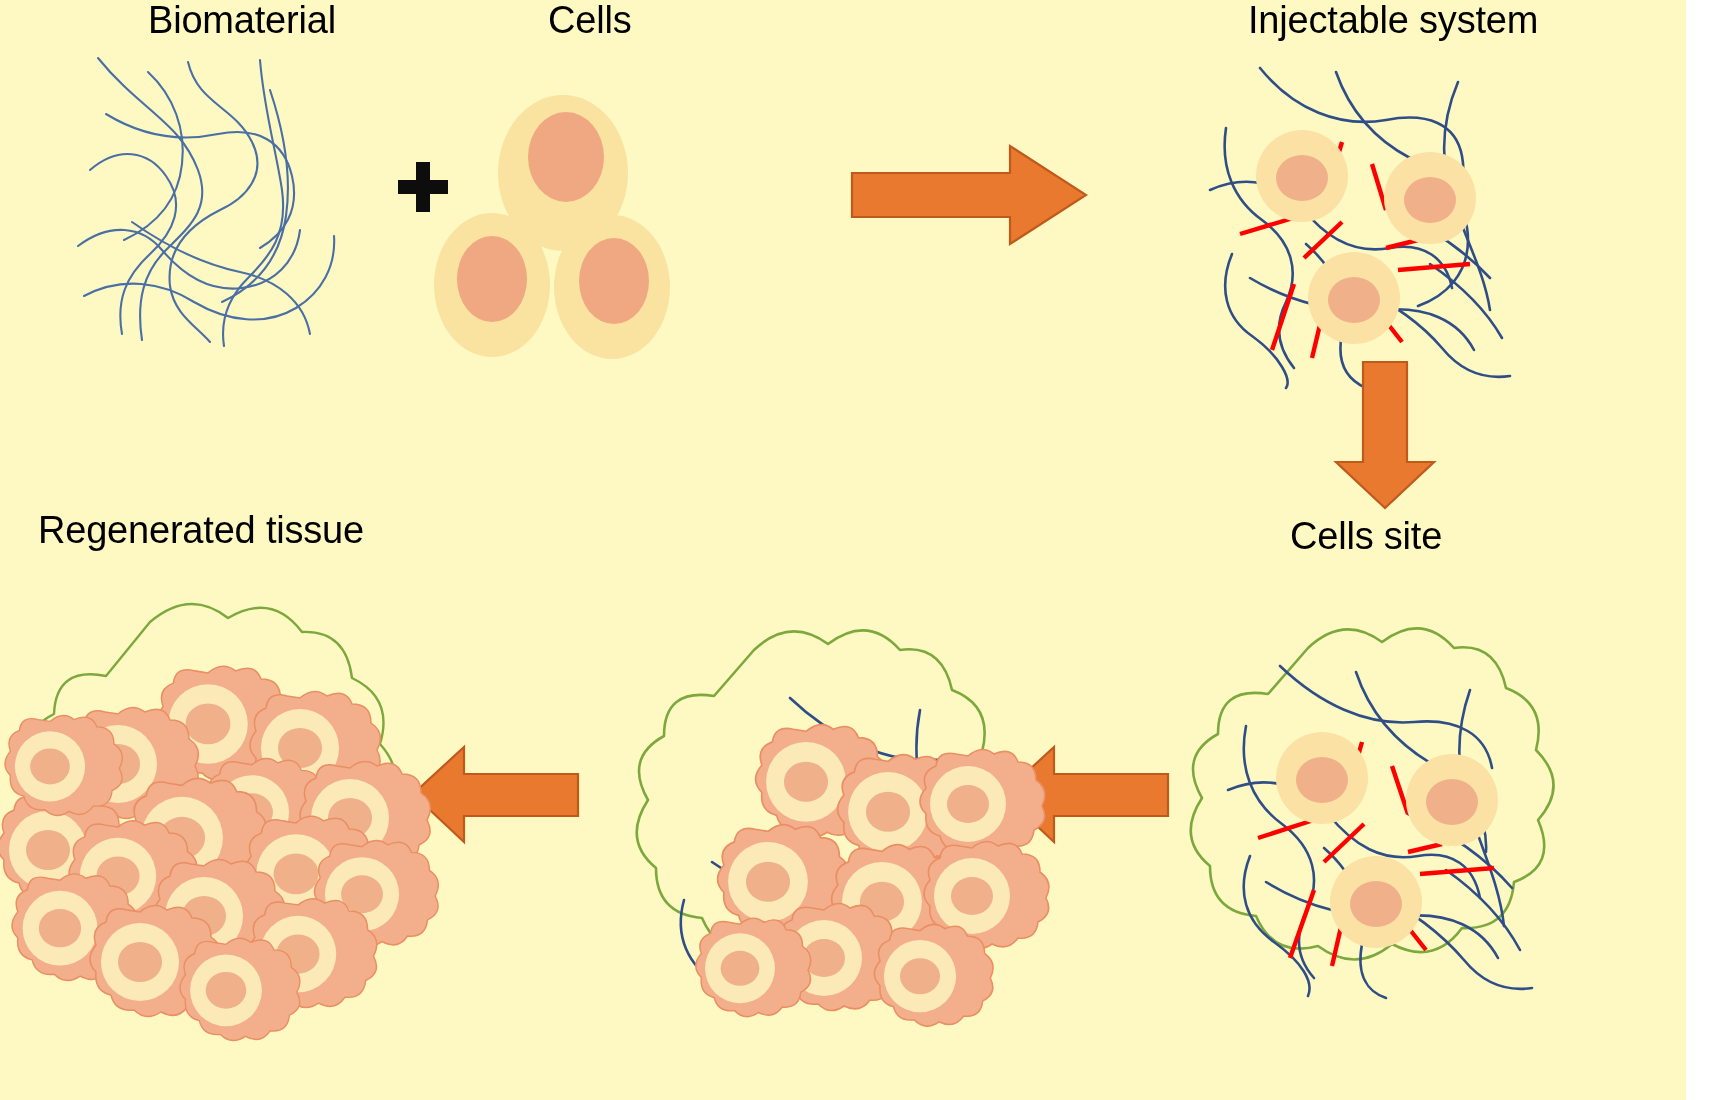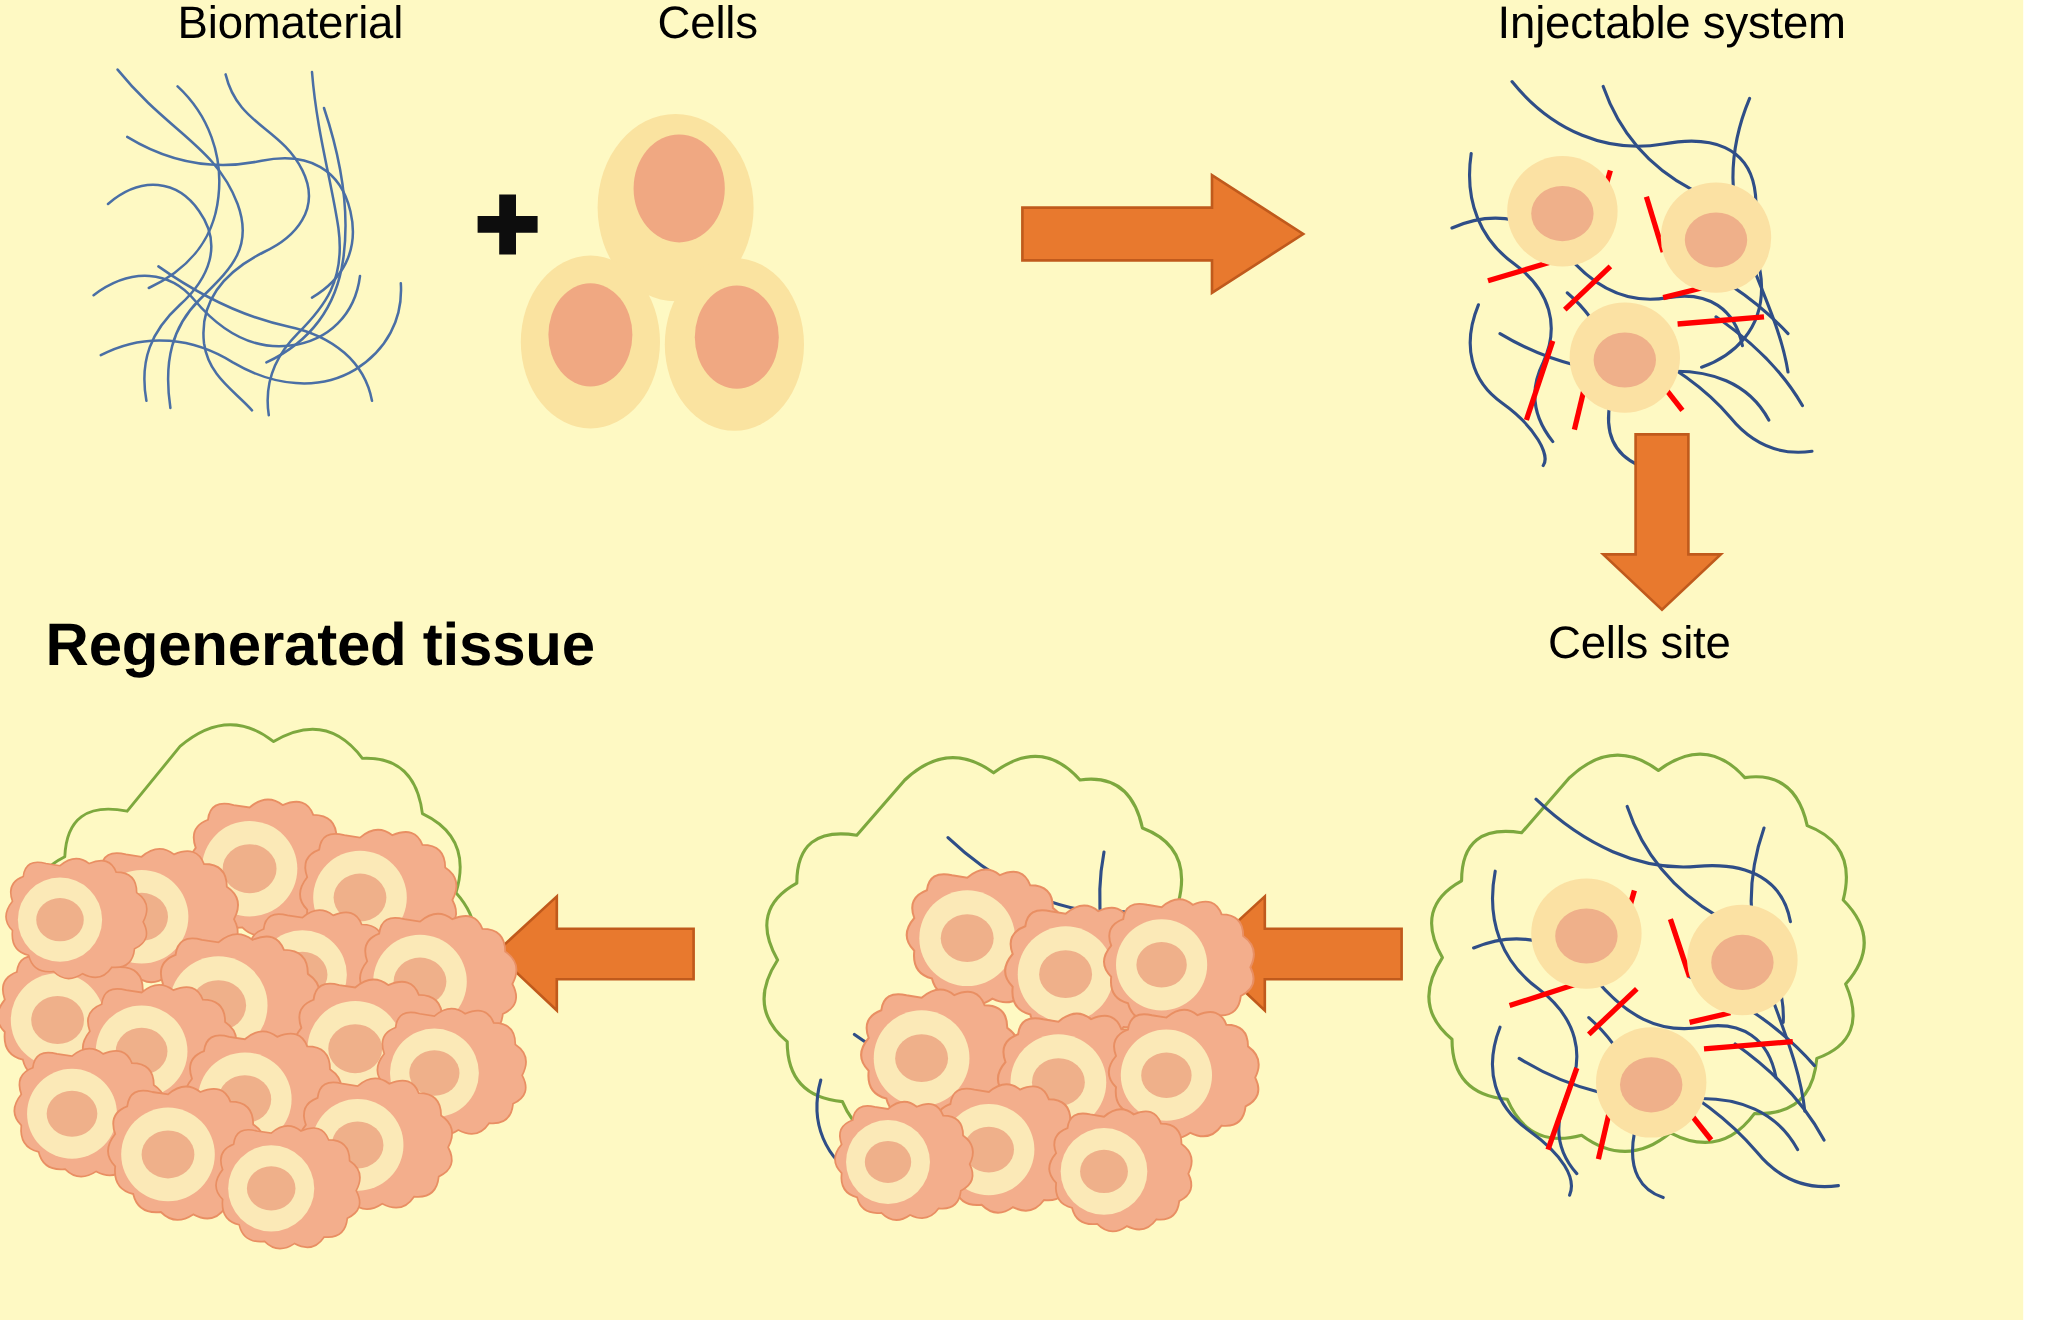--- a/index.html
+++ b/index.html
@@ -24,21 +24,21 @@
     font-family: "Liberation Sans", sans-serif;
     font-weight: 400;
     white-space: pre;
     line-height: 1.18;
     letter-spacing: -0.2px;
   }
   .lbl-biomaterial { left: 148px; top: -2px;  font-size: 38px; }
   .lbl-cells       { left: 548px; top: -2px;  font-size: 38px; }
   .lbl-injectable  { left: 1248px; top: -2px; font-size: 38px; }
   .lbl-defect      { left: 1290px; top: 514px; font-size: 38px; }
-  .lbl-regen       { left: 38px;  top: 508px; font-size: 50px; font-weight: bold; }
+  .lbl-regen       { left: 38px;  top: 508px; font-size: 38px; }
   .lbl-ecm         { left: 645px; top: 478px; font-size: 38px; }
 
   .panel { position: absolute; }
   .plus {
     position: absolute;
     left: 396px; top: 160px;
     width: 54px; height: 54px;
   }
   svg { display: block; overflow: visible; }
 </style>

